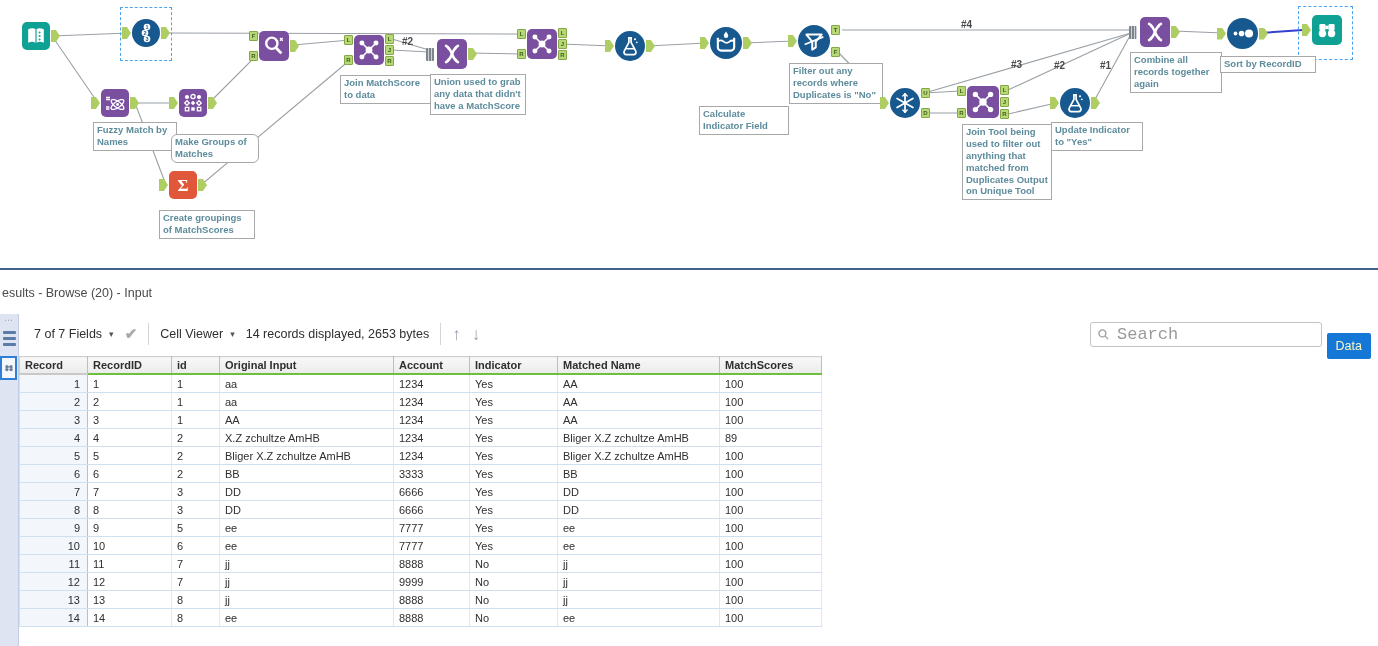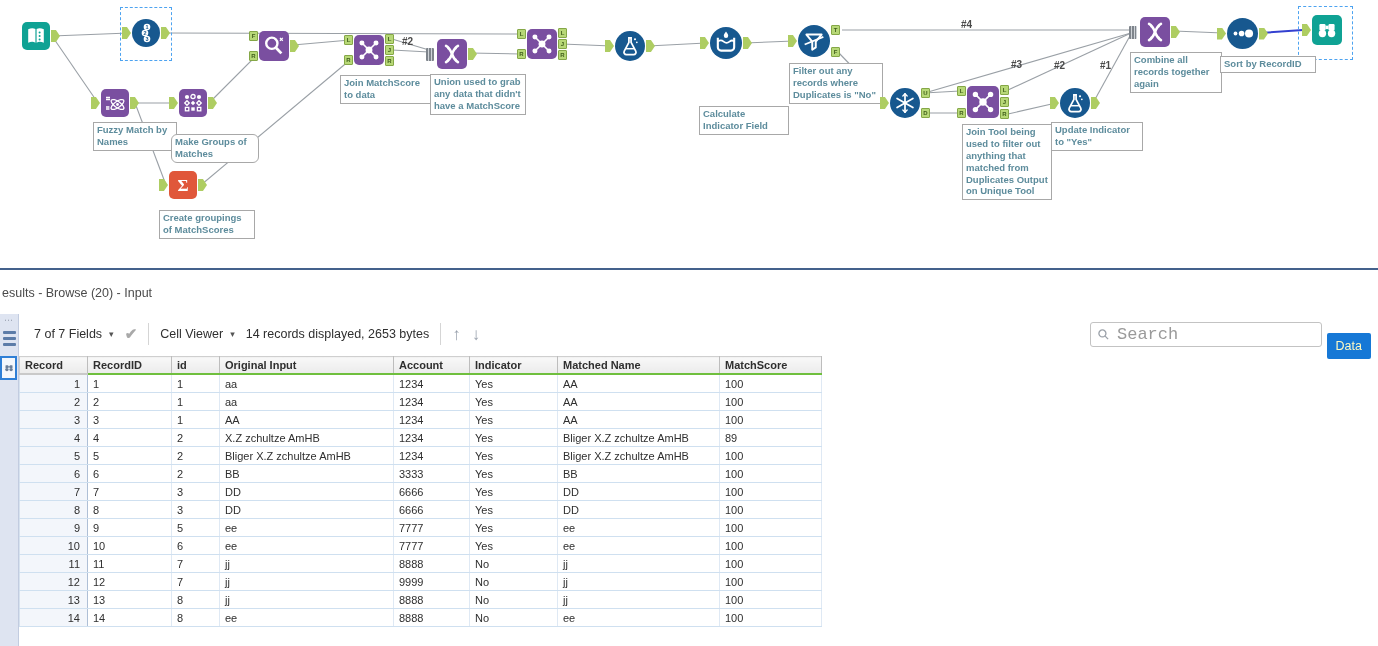--- a/index.html
+++ b/index.html
@@ -415,21 +415,21 @@
           </colgroup>
           <thead>
             <tr>
               <th>Record</th>
               <th>RecordID</th>
               <th>id</th>
               <th>Original Input</th>
               <th>Account</th>
               <th>Indicator</th>
               <th>Matched Name</th>
-              <th>MatchScore</th>
+              <th>MatchScores</th>
             </tr>
           </thead>
           <tbody>
             <tr>
               <td>1</td>
               <td>1</td>
               <td>1</td>
               <td>aa</td>
               <td>1234</td>
               <td>Yes</td>

